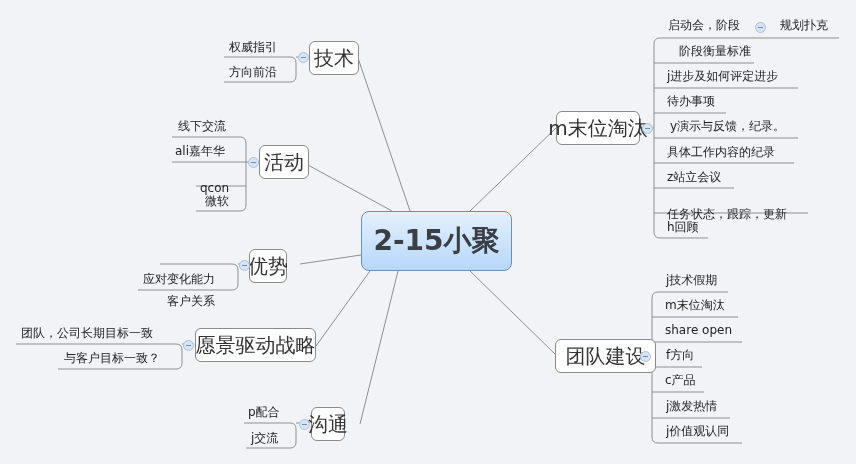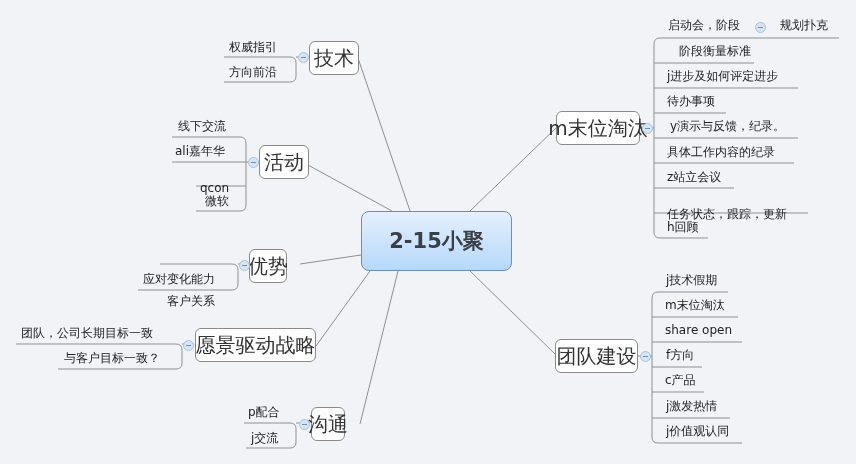--- a/index.html
+++ b/index.html
@@ -9,21 +9,21 @@
     font-family:"DejaVu Sans","Liberation Sans",sans-serif;
     color:#222;
   }
   svg.lines { position:absolute; left:0; top:0; width:856px; height:464px; }
   .central {
     position:absolute; left:361px; top:211px; width:151px; height:60px;
     border:1px solid #6d8fb5; border-radius:8px;
     background:linear-gradient(#e4f0fd,#b6d8fb);
     box-sizing:border-box;
     display:flex; align-items:center; justify-content:center;
-    font-weight:bold; font-size:21px; color:#3a3f45;
+    font-weight:bold; font-size:28px; color:#3a3f45;
   }
   .main {
     position:absolute; height:34px; box-sizing:border-box;
     border:1px solid #8a8a8a; border-radius:6px; background:#fff;
     display:flex; align-items:center; justify-content:center;
     font-size:20px; color:#333; padding:0 6px; white-space:nowrap;
   }
   .collapse {
     position:absolute; width:11px; height:11px; border-radius:50%;
     background:#d6e4f3; border:1px solid #a9c3df; box-sizing:border-box;
@@ -122,21 +122,21 @@
 <div class="sub" style="left:780px;top:17px;">规划扑克</div>
 <div class="sub" style="left:667px;top:43px;padding-left:12px;">阶段衡量标准</div>
 <div class="sub" style="left:667px;top:68px;">j进步及如何评定进步</div>
 <div class="sub" style="left:667px;top:93px;">待办事项</div>
 <div class="sub" style="left:670px;top:118px;">y演示与反馈，纪录。</div>
 <div class="sub" style="left:667px;top:144px;text-align:right;">具体工作内容的纪录</div>
 <div class="sub" style="left:667px;top:169px;">z站立会议</div>
 <div class="sub" style="left:667px;top:206px;text-align:right;">任务状态，跟踪，更新</div>
 <div class="sub" style="left:667px;top:219px;">h回顾</div>
 
-<div class="main" style="left:555px;top:339px;width:83px;">团队建设</div>
+<div class="main" style="left:555px;top:339px;width:101px;">团队建设</div>
 <div class="collapse" style="left:640px;top:351px;"></div>
 <div class="sub" style="left:666px;top:272px;">j技术假期</div>
 <div class="sub" style="left:665px;top:297px;">m末位淘汰</div>
 <div class="sub" style="left:665px;top:322px;">share open</div>
 <div class="sub" style="left:666px;top:347px;">f方向</div>
 <div class="sub" style="left:665px;top:372px;">c产品</div>
 <div class="sub" style="left:666px;top:398px;">j激发热情</div>
 <div class="sub" style="left:666px;top:423px;">j价值观认同</div>
 
 </body></html>

